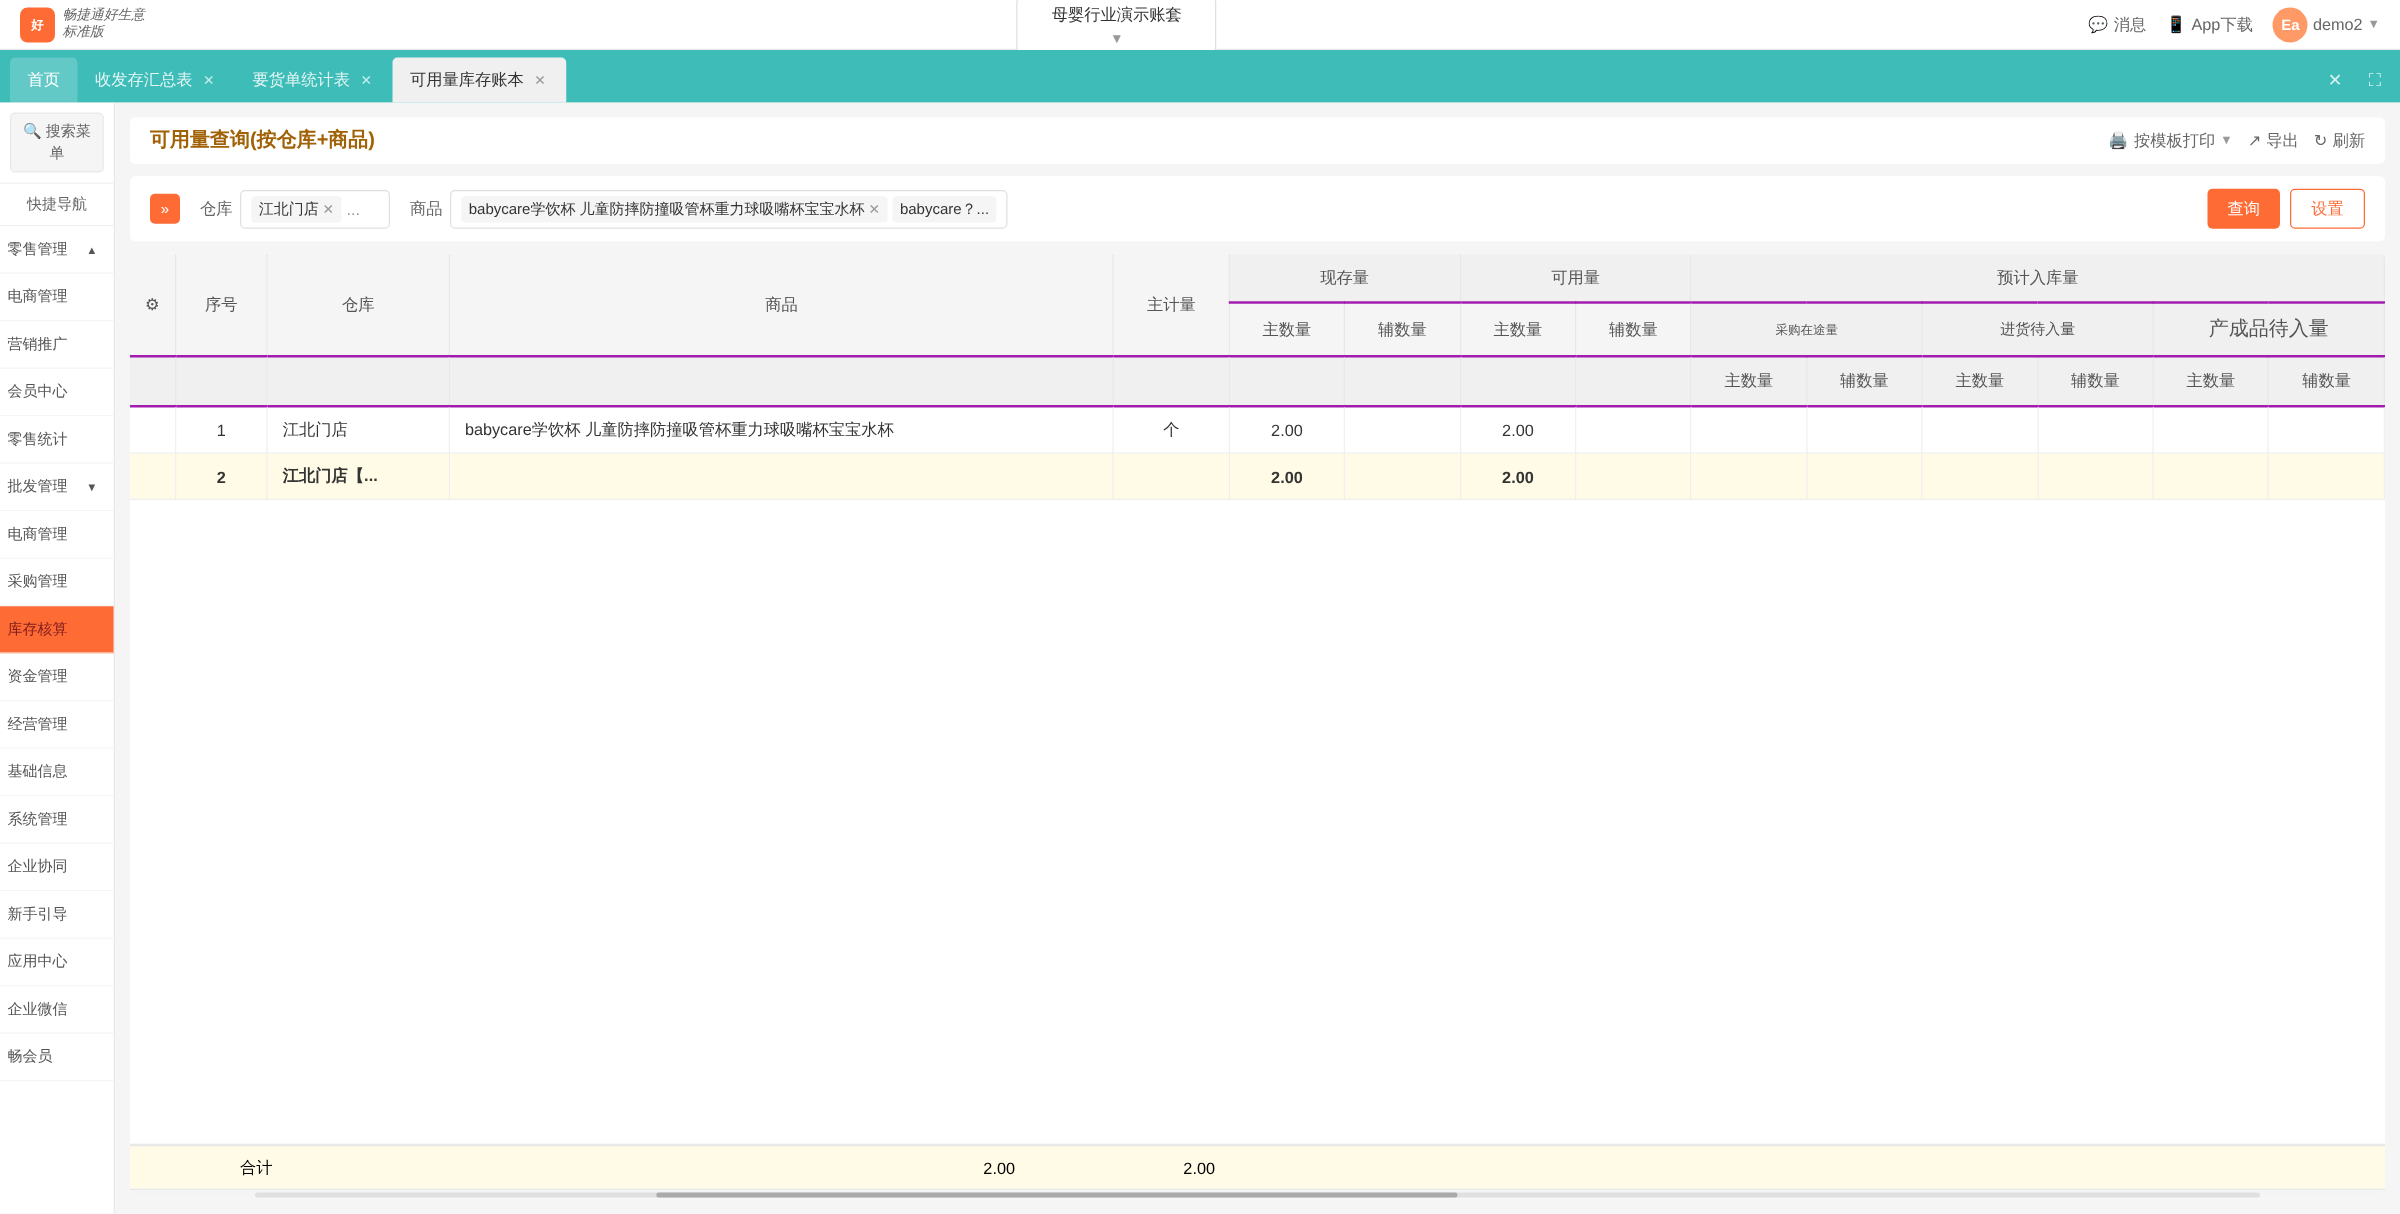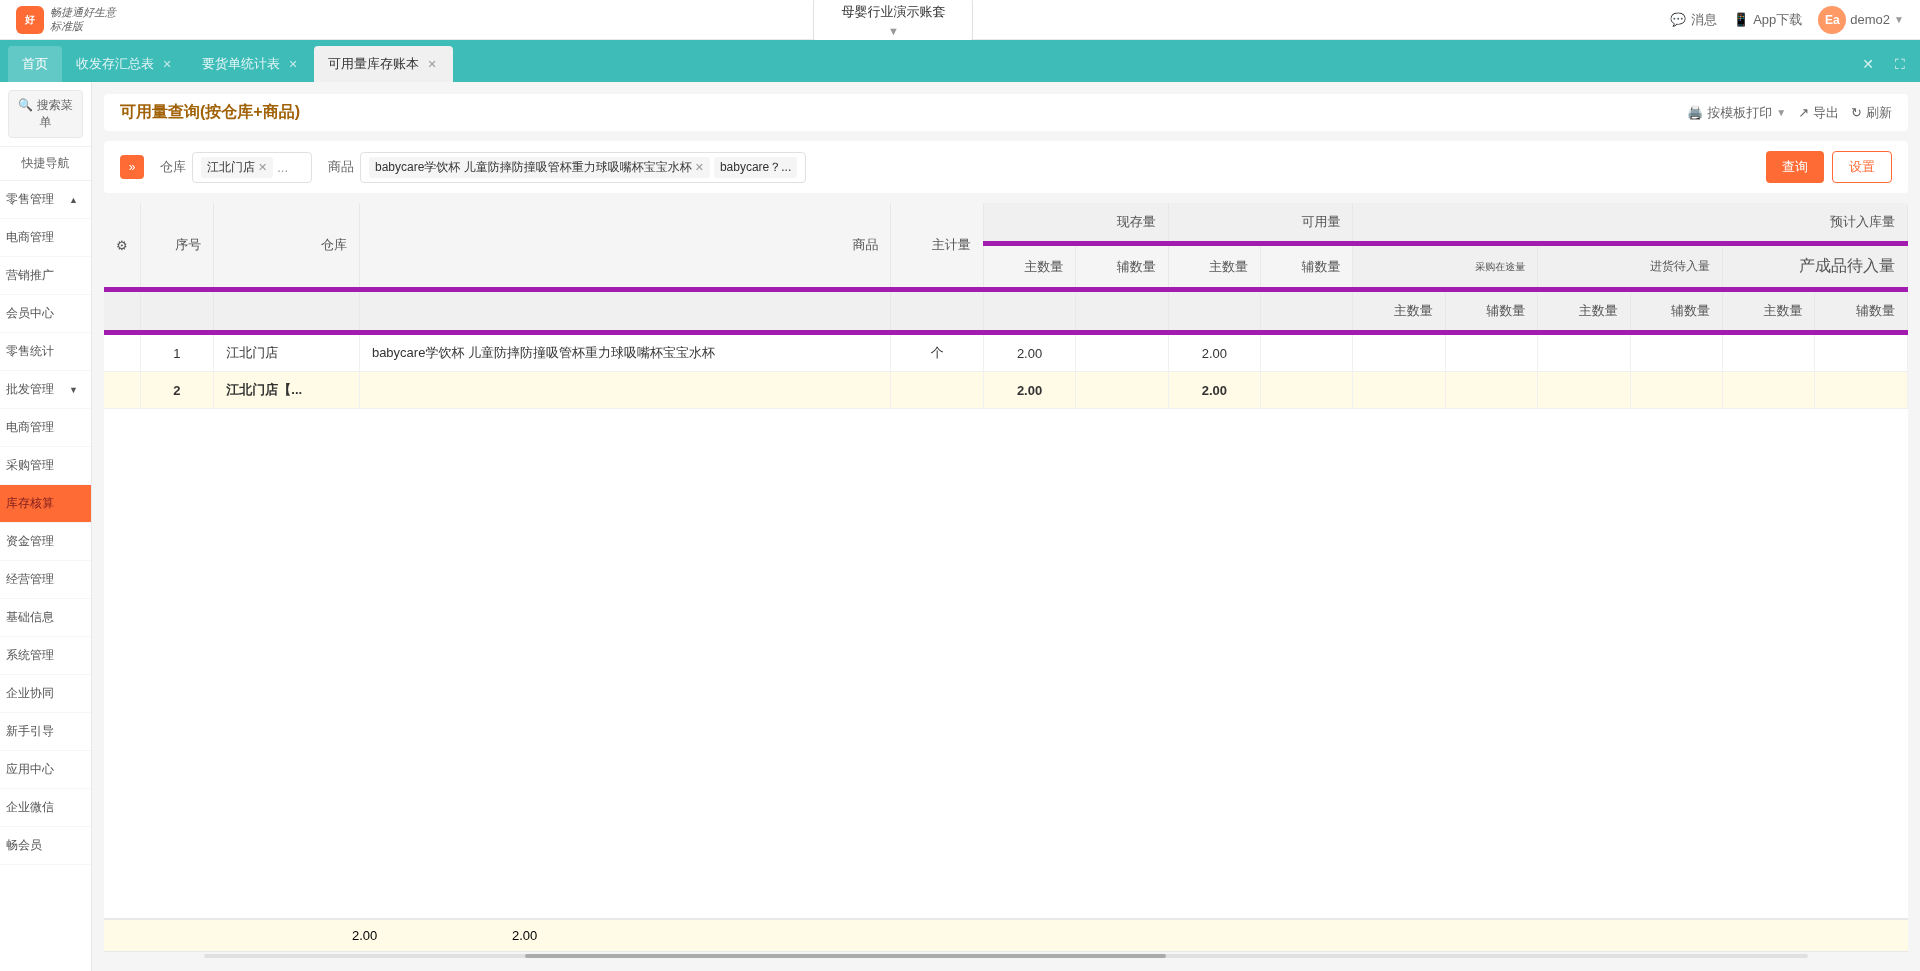--- a/index.html
+++ b/index.html
@@ -359,25 +359,25 @@
     .data-table {
       width: 100%;
       border-collapse: collapse;
       font-size: 13px;
     }
     .data-table thead tr {
       background: #f5f5f5;
     }
     .data-table th {
       padding: 10px 12px;
-      text-align: right;
+      text-align: center;
       color: #555;
       font-weight: normal;
       border-right: 1px solid #e8e8e8;
-      border-bottom: 5px solid #a21caf;
+      border-bottom: 2px solid #a21caf;
       white-space: nowrap;
     }
     .data-table td {
       padding: 9px 12px;
       text-align: center;
       border-right: 1px solid #f0f0f0;
       border-bottom: 1px solid #f0f0f0;
       color: #333;
     }
     .data-table td.left { text-align: left; }
@@ -692,20 +692,21 @@
                 <td></td>
                 <td></td>
               </tr>
             </tbody>
           </table>
         </div>
 
         <div class="table-footer">
           <span style="width:36px;"></span>
           <span style="width:40px;"></span>
+          <span style="flex:1;">合计</span>
           <span style="width:80px;"></span>
           <span style="width:80px;"></span>
           <span style="width:80px;">2.00</span>
           <span style="width:80px;"></span>
           <span style="width:80px;">2.00</span>
           <span style="flex:2;"></span>
         </div>
         <div class="bottom-scrollbar">
           <div class="scrollbar-track">
             <div class="scrollbar-thumb"></div>

